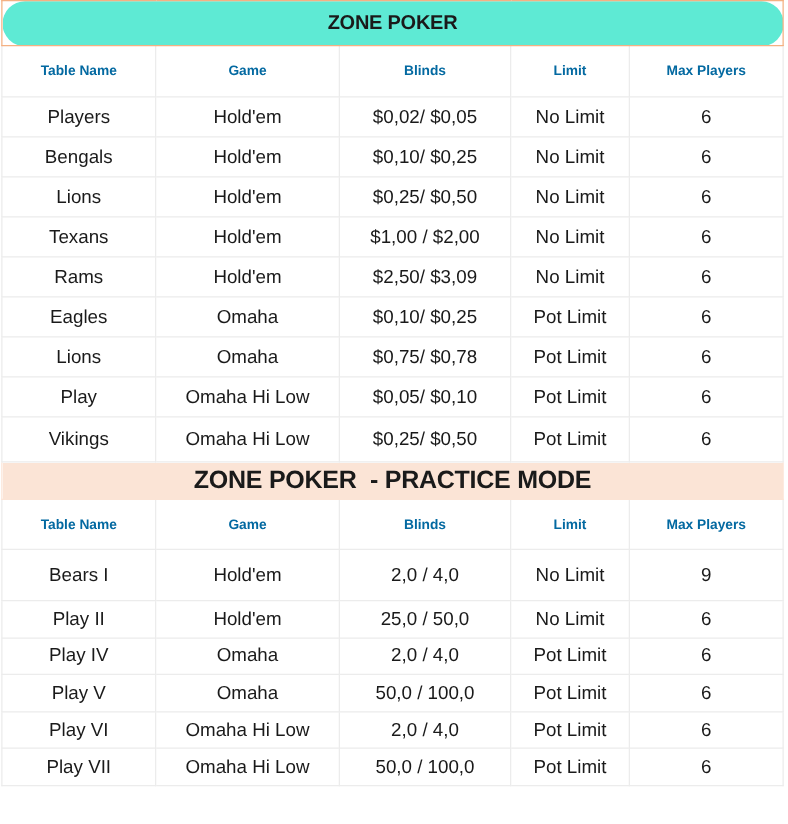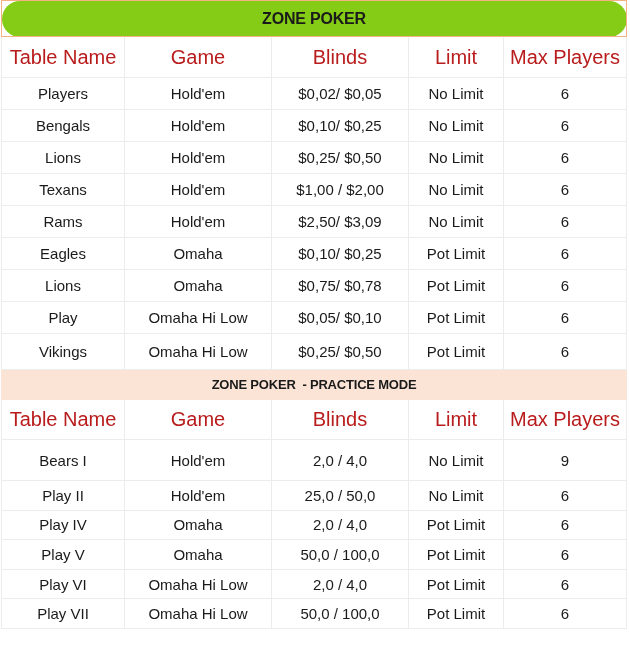--- a/index.html
+++ b/index.html
@@ -28,37 +28,37 @@
     td, th {
       border: 1px solid #ececec;
       text-align: center;
       vertical-align: middle;
       padding: 0;
       font-size: 15px;
       white-space: nowrap;
       overflow: hidden;
     }
     th {
-      font-weight: normal;
-      font-size: 20px;
-      color: #b91c1c;
+      font-weight: bold;
+      font-size: 11px;
+      color: #0369a1;
     }
     .band-main td {
-      background: #84cc16;
+      background: #5eead4;
       font-weight: bold;
       font-size: 16px;
       height: 35px;
       border-color: #f4b183;
       letter-spacing: -0.2px;
       border-radius: 18px;
     }
     .band-practice td {
       background: #fbe4d6;
       font-weight: bold;
-      font-size: 13px;
+      font-size: 20px;
       height: 29px;
       border-color: #fbe4d6;
       letter-spacing: -0.2px;
       margin-left: 16px;
     }
     .hdr-main th { height: 40px; }
     .hdr-practice th { height: 39px; }
     .row-main td { height: 31px; }
     .row-main.tall td { height: 35px; }
     .row-practice td { height: 28.6px; }

